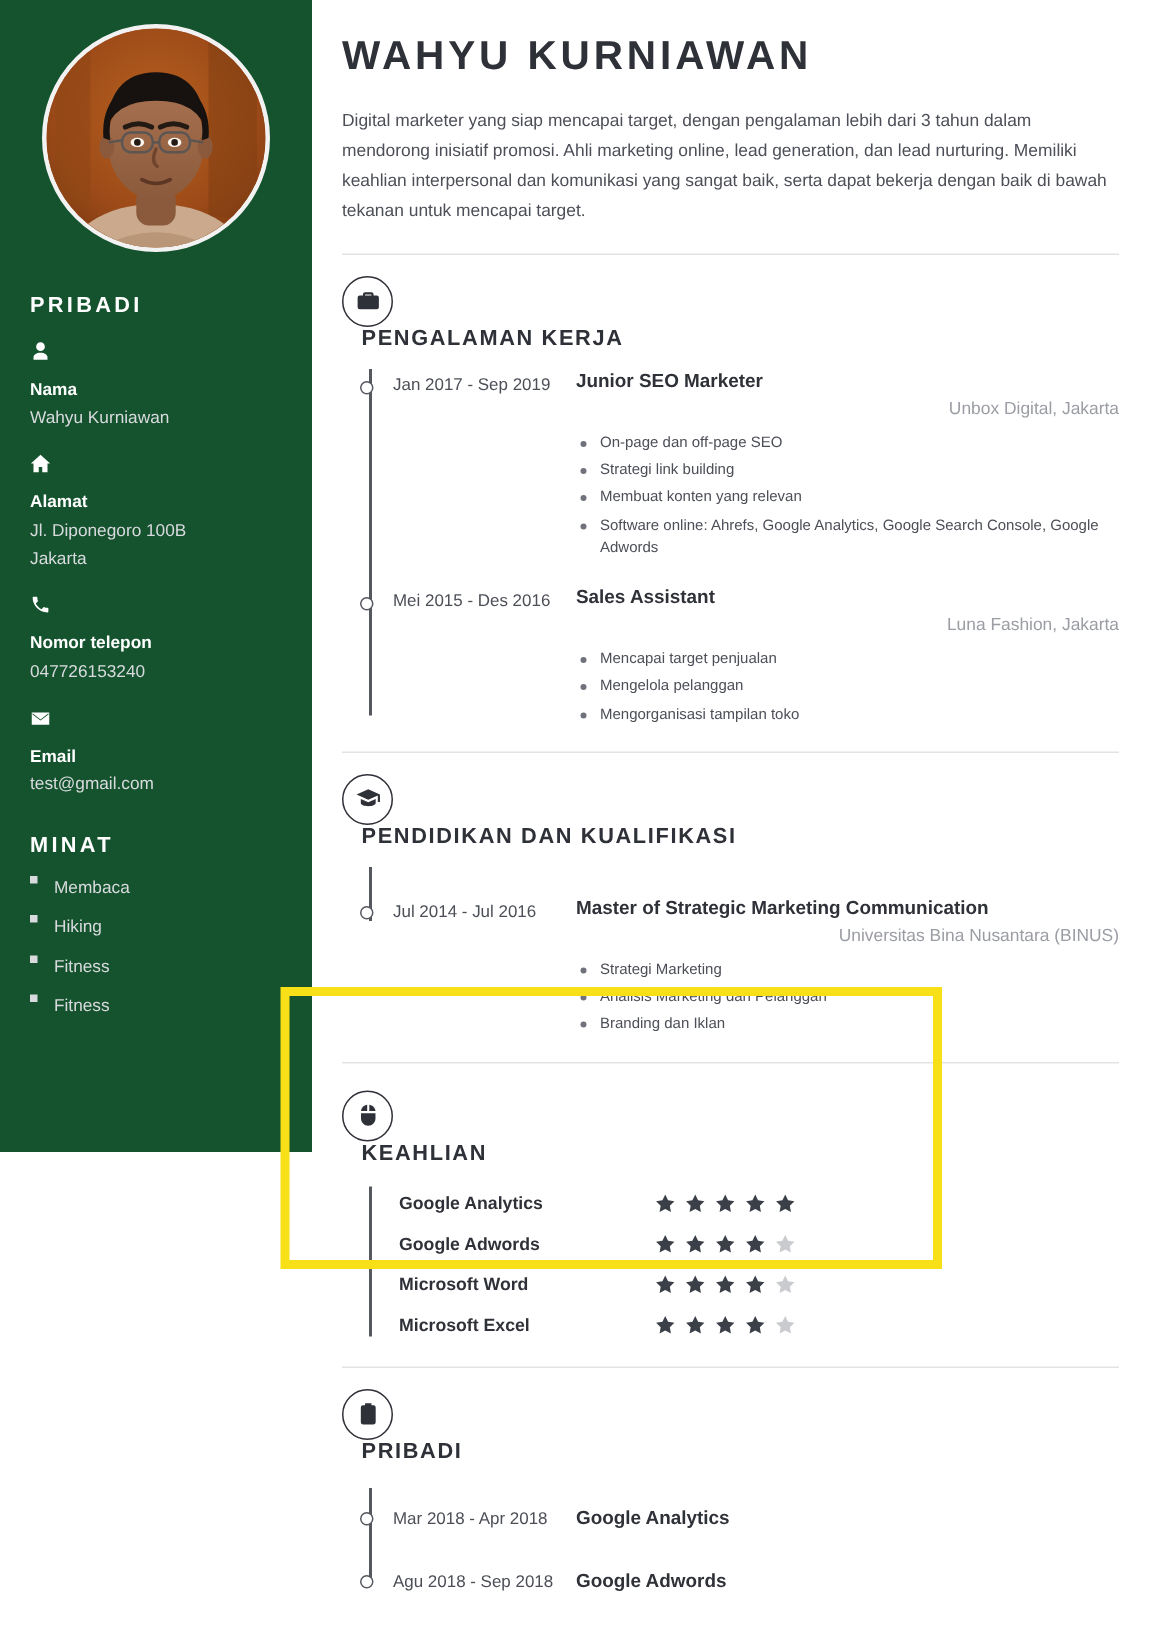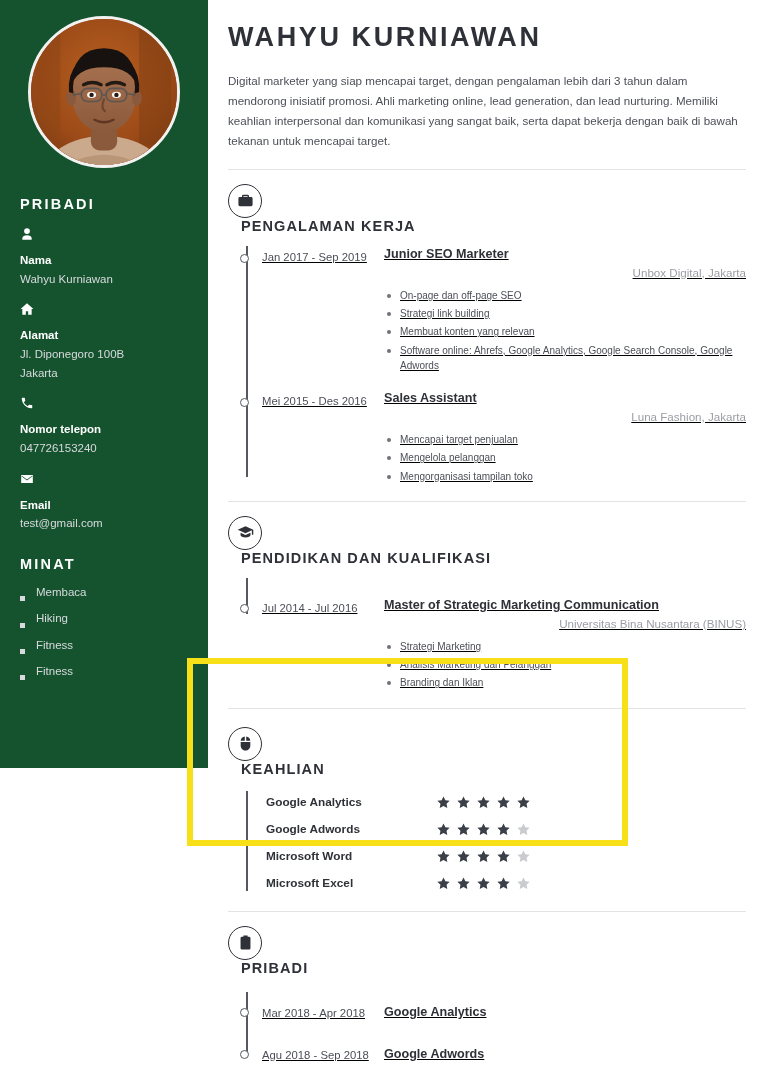--- a/index.html
+++ b/index.html
@@ -37,21 +37,21 @@
     color:#ffffff;
   }
   .contact-icon svg { display:block; width:14px; height:14px; fill:#ffffff; }
   .contact-body { flex:1; }
   .contact-label { font-size:11.5px; font-weight:700; color:#ffffff; line-height:1.45; }
   .contact-value { font-size:11.5px; font-weight:400; color:#d8dade; line-height:1.45; }
 
   .minat-list { list-style:none; margin-top:2px; }
   .minat-list li {
     font-size:11.5px; color:#d8dade; line-height:1.5;
-    margin-bottom:9px; display:flex; align-items:flex-end;
+    margin-bottom:9px; display:flex; align-items:flex-start;
   }
   .minat-bullet {
     width:5px; height:5px; background:#d8dade;
     display:inline-block; margin-right:11px; flex:0 0 5px;
   }
 
   
   .main {
     position:absolute; left:208px; top:0; width:560px; height:1087px;
     background:#ffffff; padding: 14px 22px 0 20px;
@@ -78,21 +78,21 @@
     margin-left:13px; font-size:14.5px; font-weight:700;
     letter-spacing:1.1px; color:#2f3138;
   }
 
   
   .timeline { position:relative; padding-left: 18px; }
   .tl-line {
     position:absolute; left:18px; top:0; bottom:14px;
     width:1.5px; background:#55585f;
   }
-  .entry { position:relative; display:flex; padding: 0 0 4px 0; margin-bottom:10px;text-decoration:underline; }
+  .entry { position:relative; display:flex; padding: 0 0 4px 0; margin-bottom:10px; }
   .entry .dot {
     position:absolute; left:-6.2px; top:8px;
     width:9px; height:9px; border-radius:50%;
     background:#ffffff; border:1.5px solid #55585f;
   }
   .entry-date {
     flex:0 0 130px; padding-left:16px;
     font-size:11.3px; color:#4c4f57; line-height:1.5; padding-top:3px;
   }
   .entry-body { flex:1; padding-left:8px; }

